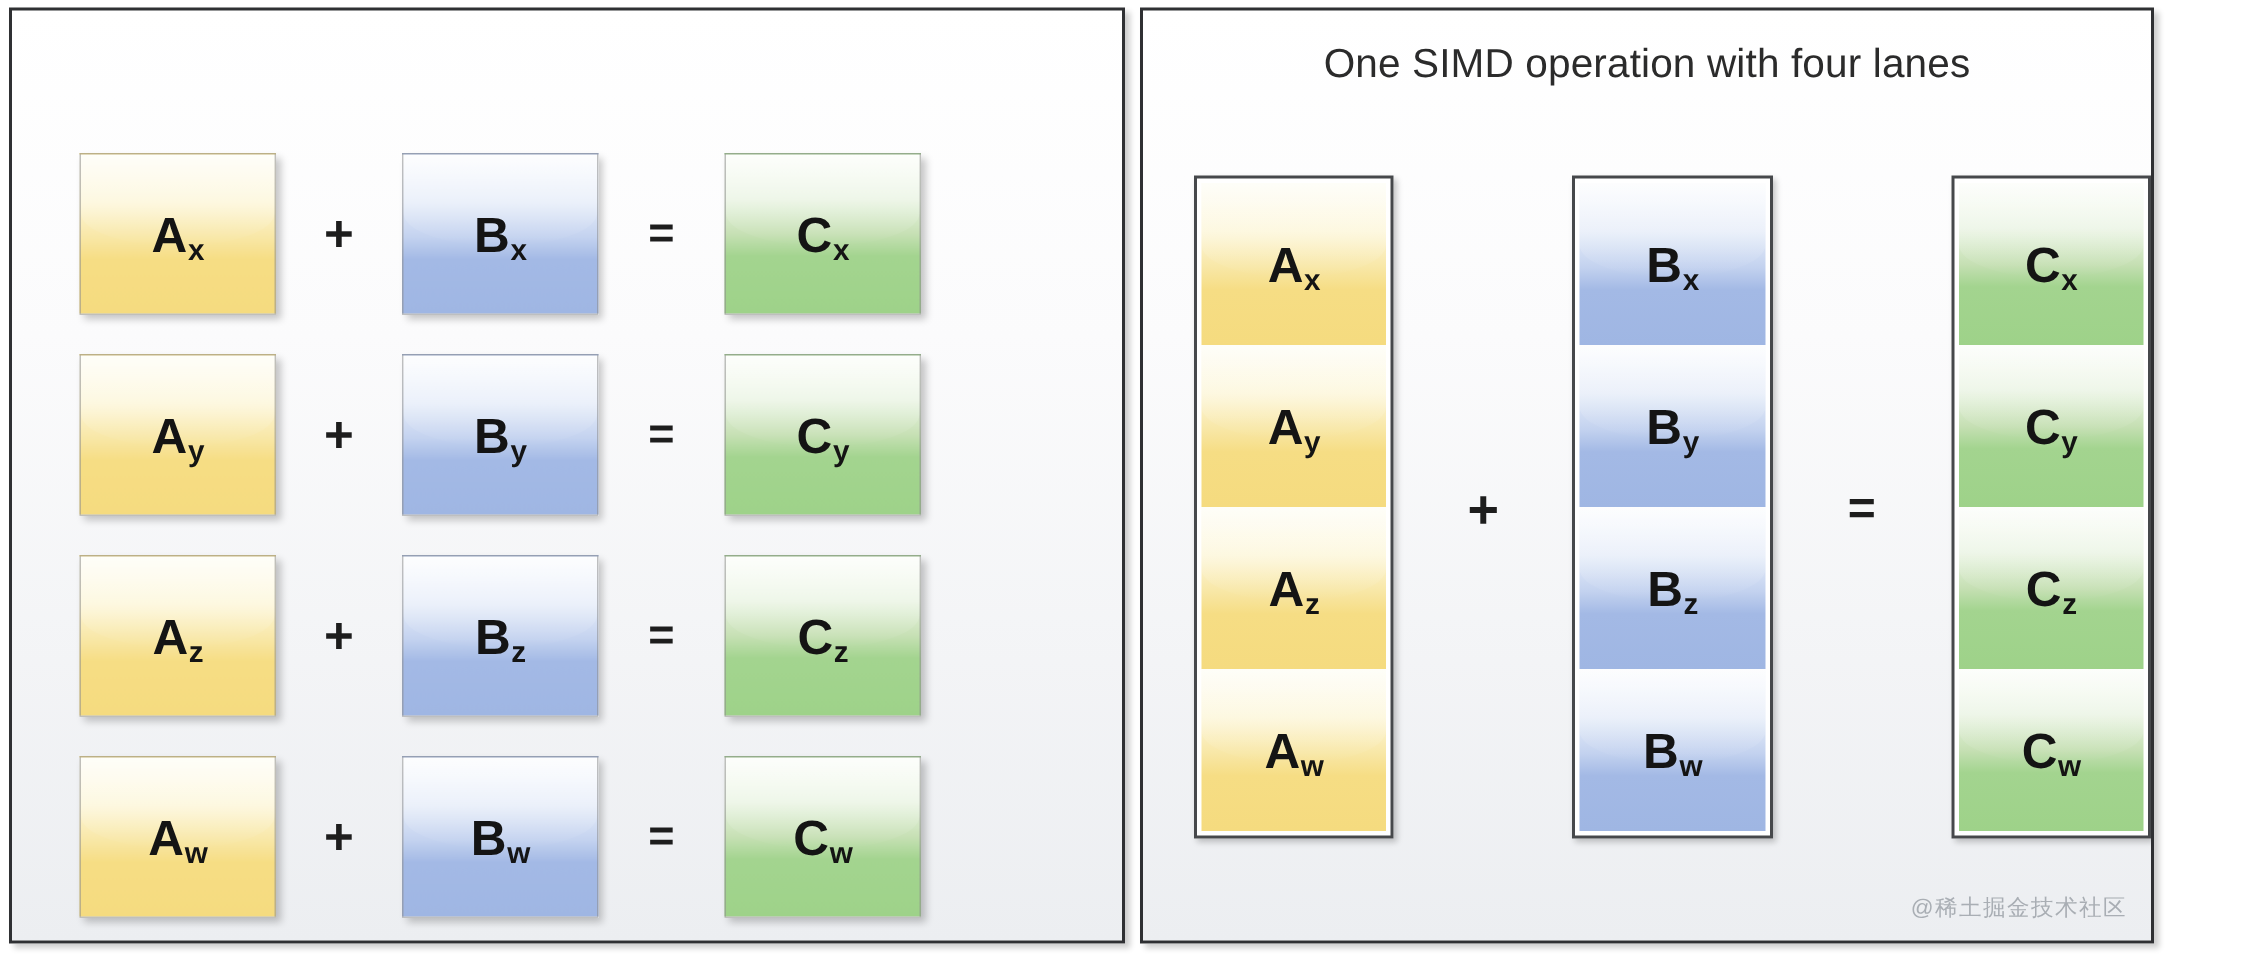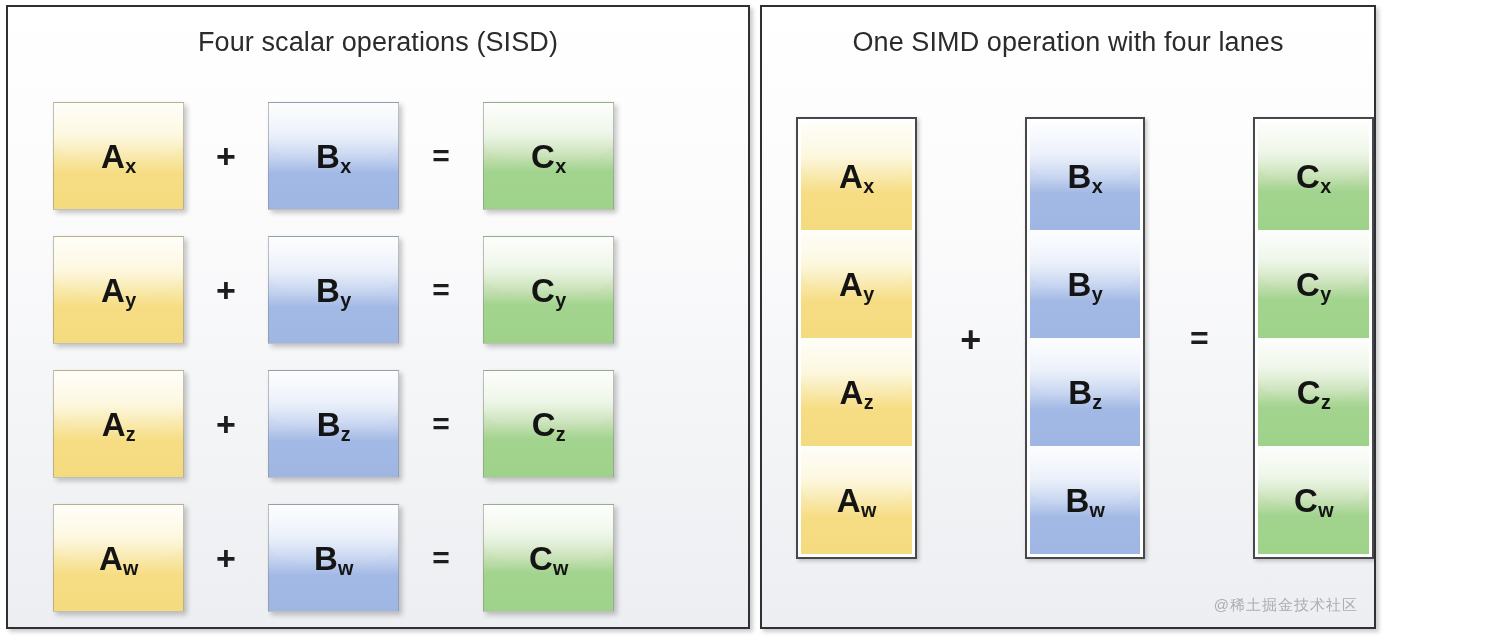--- a/index.html
+++ b/index.html
@@ -24,21 +24,21 @@
   
   .panel {
     position: absolute;
     background: linear-gradient(180deg, #ffffff 0%, #fbfbfc 35%, #eceef1 100%);
     border: 2px solid #2f3033;
     box-sizing: border-box;
     box-shadow: 3px 3px 4px rgba(0,0,0,0.20);
     overflow: hidden;
   }
   #panel-left  { left: 6px;   top: 5px; width: 744px; height: 624px; }
-  #panel-right { left: 760px; top: 5px; width: 616px; height: 624px; }
+  #panel-right { left: 760px; top: 5px; width: 676px; height: 624px; }
 
   .panel-title {
     position: absolute;
     left: 0; right: 0;
     top: 20px;
     text-align: center;
     font-size: 27px;
     letter-spacing: 0.1px;
     color: #2b2b2b;
     font-weight: 400;
@@ -208,21 +208,20 @@
     user-select: none;
     margin-left: 28px;
   }
 </style>
 </head>
 <body>
 
 <div id="root">
 
   <div class="panel" id="panel-left">
-    <div class="panel-title">Four scalar operations (SISD)</div>
 
     <div class="rows">
 
       <div class="row">
         <div class="spacer-left"></div>
         <div class="cellbox scalar-box fill-yellow">
           <span class="label"><span>A</span><sub>x</sub></span>
         </div>
         <div class="op">+</div>
         <div class="cellbox scalar-box fill-blue">

